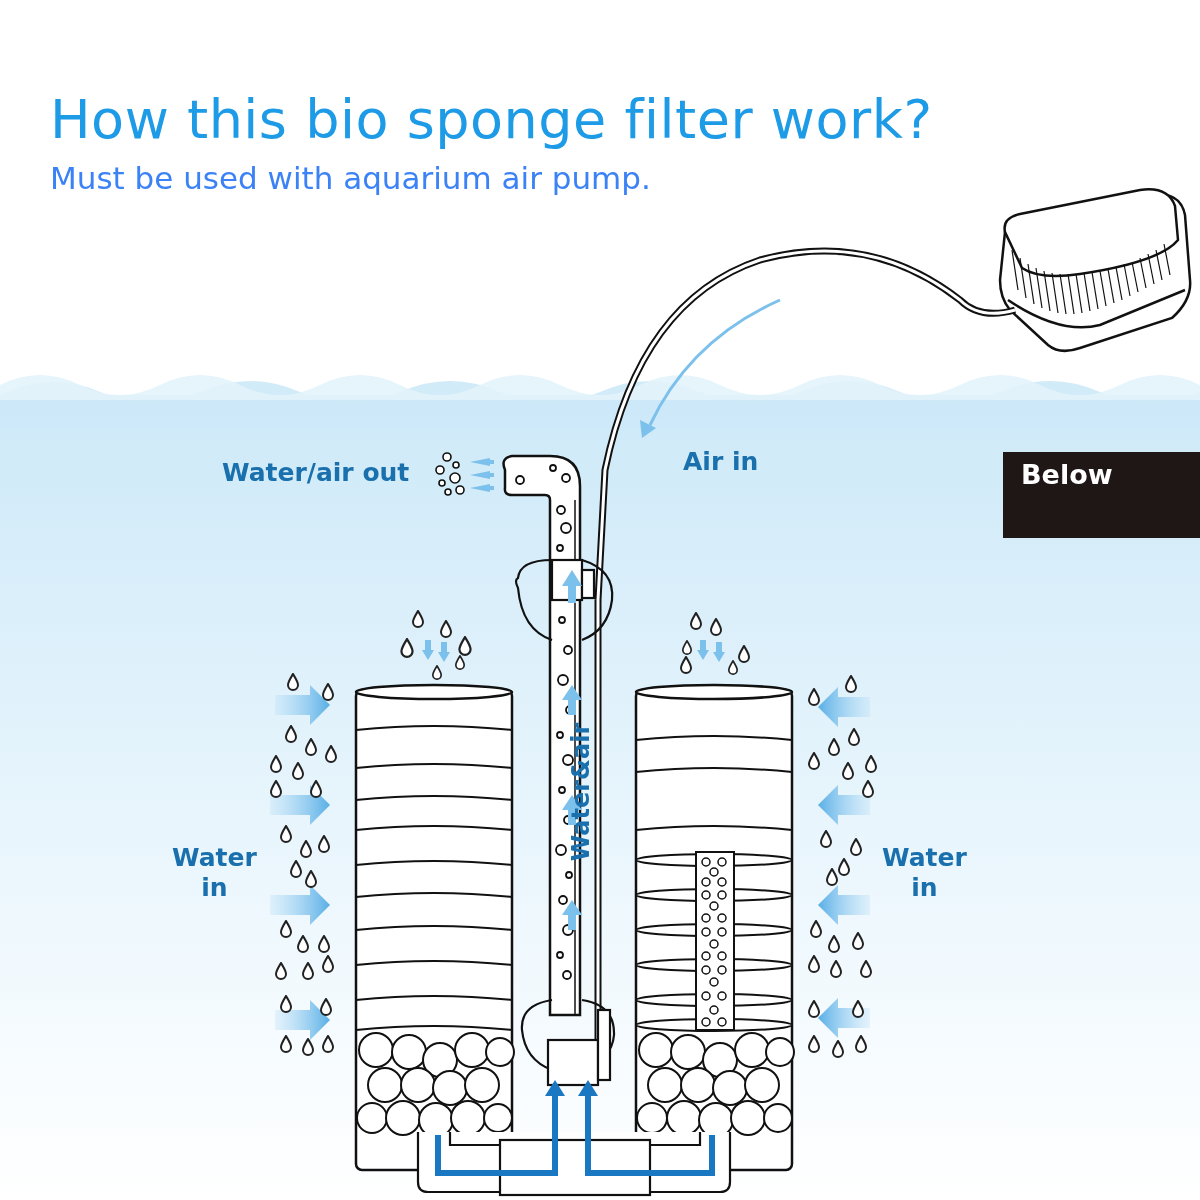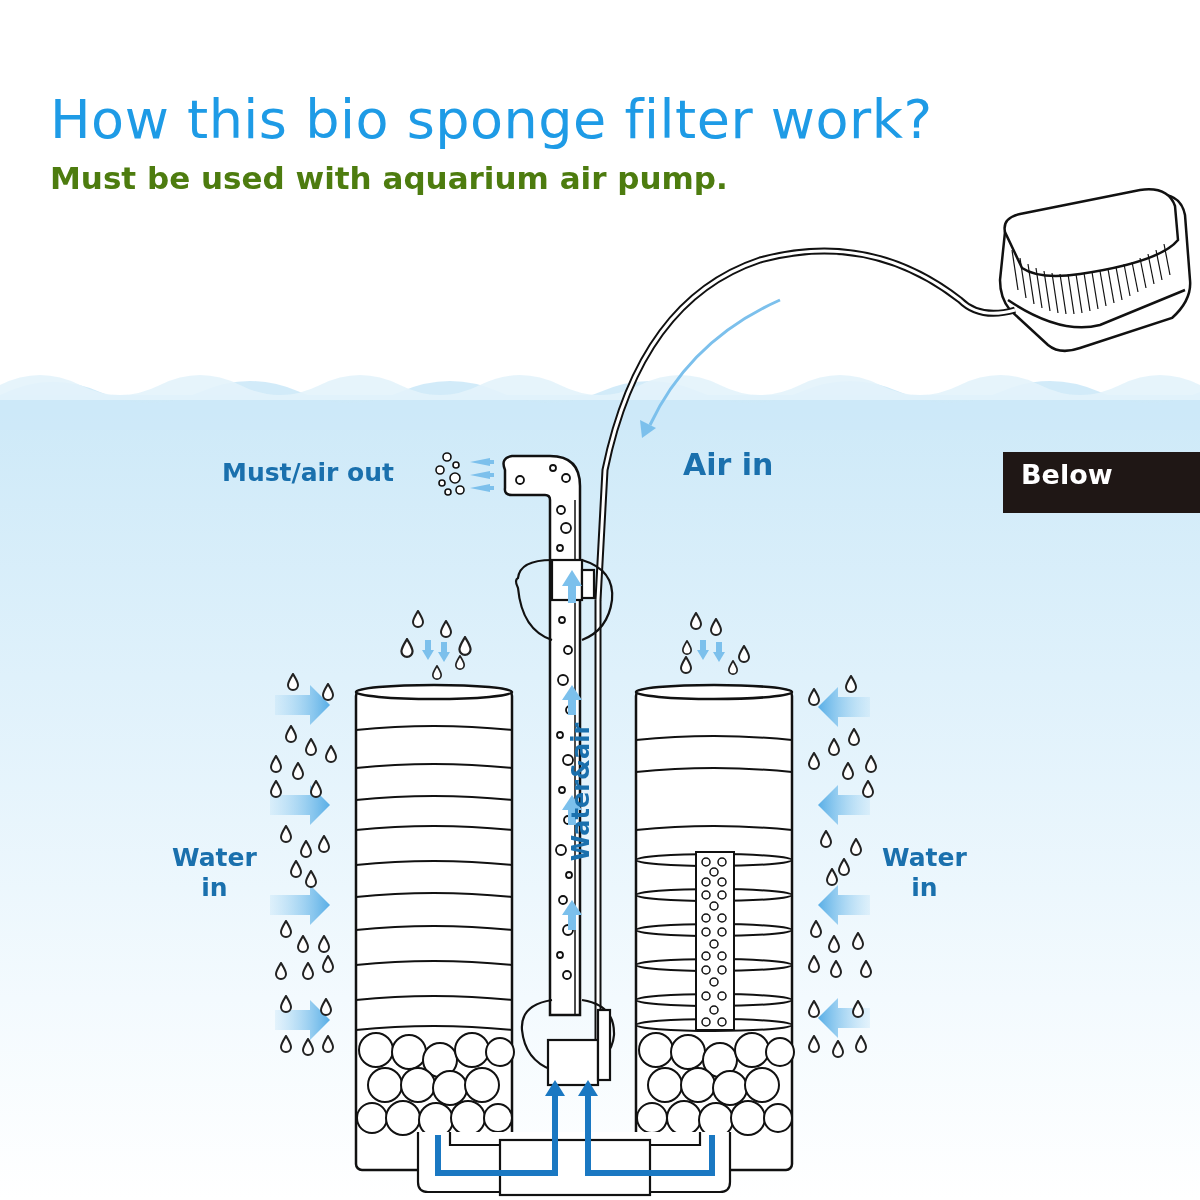--- a/index.html
+++ b/index.html
@@ -1,26 +1,26 @@
 <!DOCTYPE html>
 <html><head>
 <meta charset="utf-8">
 <style>
   html, body { margin: 0; padding: 0; }
   body { width: 1200px; height: 1200px; overflow: hidden; background: #ffffff; font-family: "DejaVu Sans", sans-serif; position: relative; }
   #scene { position: absolute; left: 0; top: 0; width: 1200px; height: 1200px; }
   .title { position: absolute; left: 50px; top: 88px; font-size: 54px; font-weight: normal; color: #1e9be6; letter-spacing: 0.5px; white-space: nowrap; }
-  .subtitle { position: absolute; left: 50px; top: 160px; font-size: 31px; font-weight: bold; color: #4d7c0f; white-space: nowrap; }
+  .subtitle { position: absolute; left: 50px; top: 160px; font-size: 31px; font-weight: normal; color: #3b82f6; white-space: nowrap; }
   .lbl { position: absolute; font-weight: bold; color: #1a70ad; white-space: nowrap; }
   .lbl-out { left: 222px; top: 458px; font-size: 25px; }
-  .lbl-airin { left: 683px; top: 447px; font-size: 30px; }
+  .lbl-airin { left: 683px; top: 447px; font-size: 25px; }
   .lbl-water-left { left: 172px; top: 843px; font-size: 25px; text-align: center; line-height: 30px; }
   .lbl-water-right { left: 882px; top: 843px; font-size: 25px; text-align: center; line-height: 30px; }
   .lbl-waterair { left: 506px; top: 778px; font-size: 24px; transform: rotate(-90deg); transform-origin: center; width: 150px; text-align: center; }
-  .badge { position: absolute; left: 1003px; top: 452px; width: 197px; height: 61px; background: #1f1715; color: #ffffff; font-size: 27px; font-weight: bold; line-height: 33px; padding: 6px 0 0 18px; box-sizing: border-box; }
+  .badge { position: absolute; left: 1003px; top: 452px; width: 197px; height: 86px; background: #1f1715; color: #ffffff; font-size: 27px; font-weight: bold; line-height: 33px; padding: 6px 0 0 18px; box-sizing: border-box; }
 </style>
 </head>
 <body>
 
 <svg id="scene" viewBox="0 0 1200 1200" xmlns="http://www.w3.org/2000/svg">
   <defs>
     <linearGradient id="waterGrad" x1="0" y1="0" x2="0" y2="1">
       <stop offset="0" stop-color="#cde9f8"></stop>
       <stop offset="0.35" stop-color="#dff1fb"></stop>
       <stop offset="0.75" stop-color="#f3fafe"></stop>
@@ -345,21 +345,21 @@
     <use href="#drop" x="682" y="640" width="10" height="15"></use>
       <use href="#drop" x="680" y="656" width="12" height="18"></use>
     <use href="#drop" x="738" y="645" width="12" height="18"></use>
       <use href="#drop" x="728" y="660" width="10" height="15"></use>
   </g>
 </svg>
 
 <div class="title">How this bio sponge filter work?</div>
 <div class="subtitle">Must be used with aquarium air pump.</div>
 
-<div class="lbl lbl-out">Must/air out</div>
+<div class="lbl lbl-out">Water/air out</div>
 <div class="lbl lbl-airin">Air in</div>
 <div class="lbl lbl-waterair">Water&amp;air</div>
 <div class="lbl lbl-water-left">
   <div>Water</div>
   <div>in</div>
 </div>
 <div class="lbl lbl-water-right">
   <div>Water</div>
   <div>in</div>
 </div>

